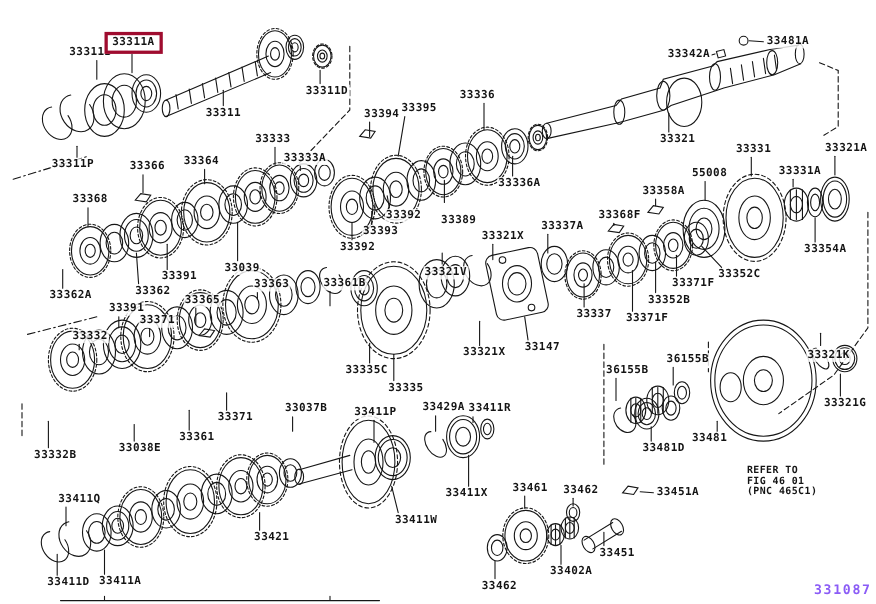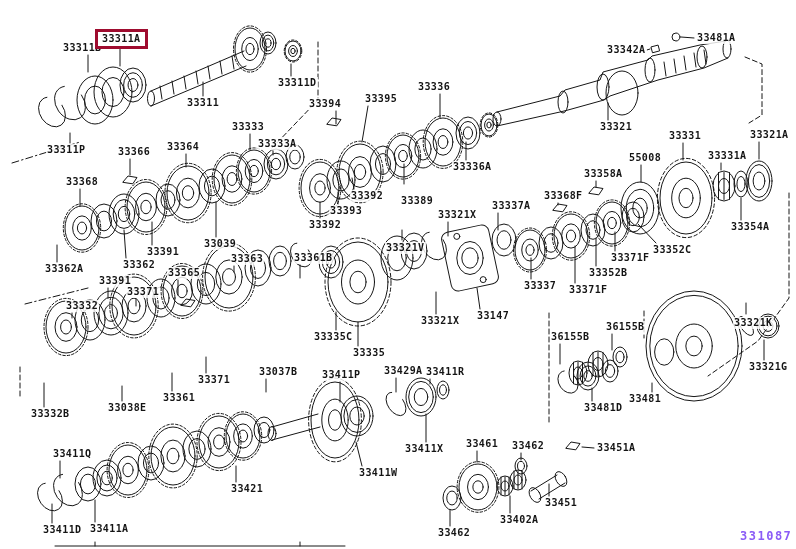--- a/index.html
+++ b/index.html
@@ -402,21 +402,21 @@
         <line x1="652" y1="392" x2="652" y2="383"></line>
         <line x1="549" y1="496" x2="549" y2="484"></line>
       </g>
   </svg>
 
   <div id="labels">
       <div class="lbl" style="left: 62px; top: 42px;">33311B</div>
       <div class="lbl hl" style="left: 95px; top: 29px;">33311A</div>
       <div class="lbl" style="left: 186px; top: 97px;">33311</div>
       <div class="lbl" style="left: 277px; top: 77px;">33311D</div>
-      <div class="lbl" style="left: 308px; top: 98px; text-align: right;">33394</div>
+      <div class="lbl" style="left: 330px; top: 98px; text-align: right;">33394</div>
       <div class="lbl" style="left: 364px; top: 93px;">33395</div>
       <div class="lbl" style="left: 417px; top: 81px;">33336</div>
       <div class="lbl" style="left: 231px; top: 121px;">33333</div>
       <div class="lbl" style="left: 257px; top: 138px;">33333A</div>
       <div class="lbl" style="left: 452px; top: 161px;">33336A</div>
       <div class="lbl" style="left: 606px; top: 44px;">33342A</div>
       <div class="lbl" style="left: 696px; top: 32px;">33481A</div>
       <div class="lbl" style="left: 599px; top: 121px;">33321</div>
       <div class="lbl" style="left: 668px; top: 130px;">33331</div>
       <div class="lbl" style="left: 749px; top: 129px;">33321A</div>
@@ -476,15 +476,20 @@
       <div class="lbl" style="left: 465px; top: 438px;">33461</div>
       <div class="lbl" style="left: 511px; top: 440px;">33462</div>
       <div class="lbl" style="left: 596px; top: 442px;">33451A</div>
       <div class="lbl" style="left: 499px; top: 514px;">33402A</div>
       <div class="lbl" style="left: 437px; top: 527px;">33462</div>
       <div class="lbl" style="left: 583px; top: 402px;">33481D</div>
       <div class="lbl" style="left: 628px; top: 393px;">33481</div>
       <div class="lbl" style="left: 544px; top: 497px;">33451</div>
     </div>
 
+  <div class="note" style="left:679px;top:424px">
+    <div>REFER TO</div>
+    <div>FIG 46 01</div>
+    <div>(PNC 465C1)</div>
+  </div>
 
   <div class="figid" style="left:740px;top:529px">331087</div>
 </div>
 
 </body></html>

